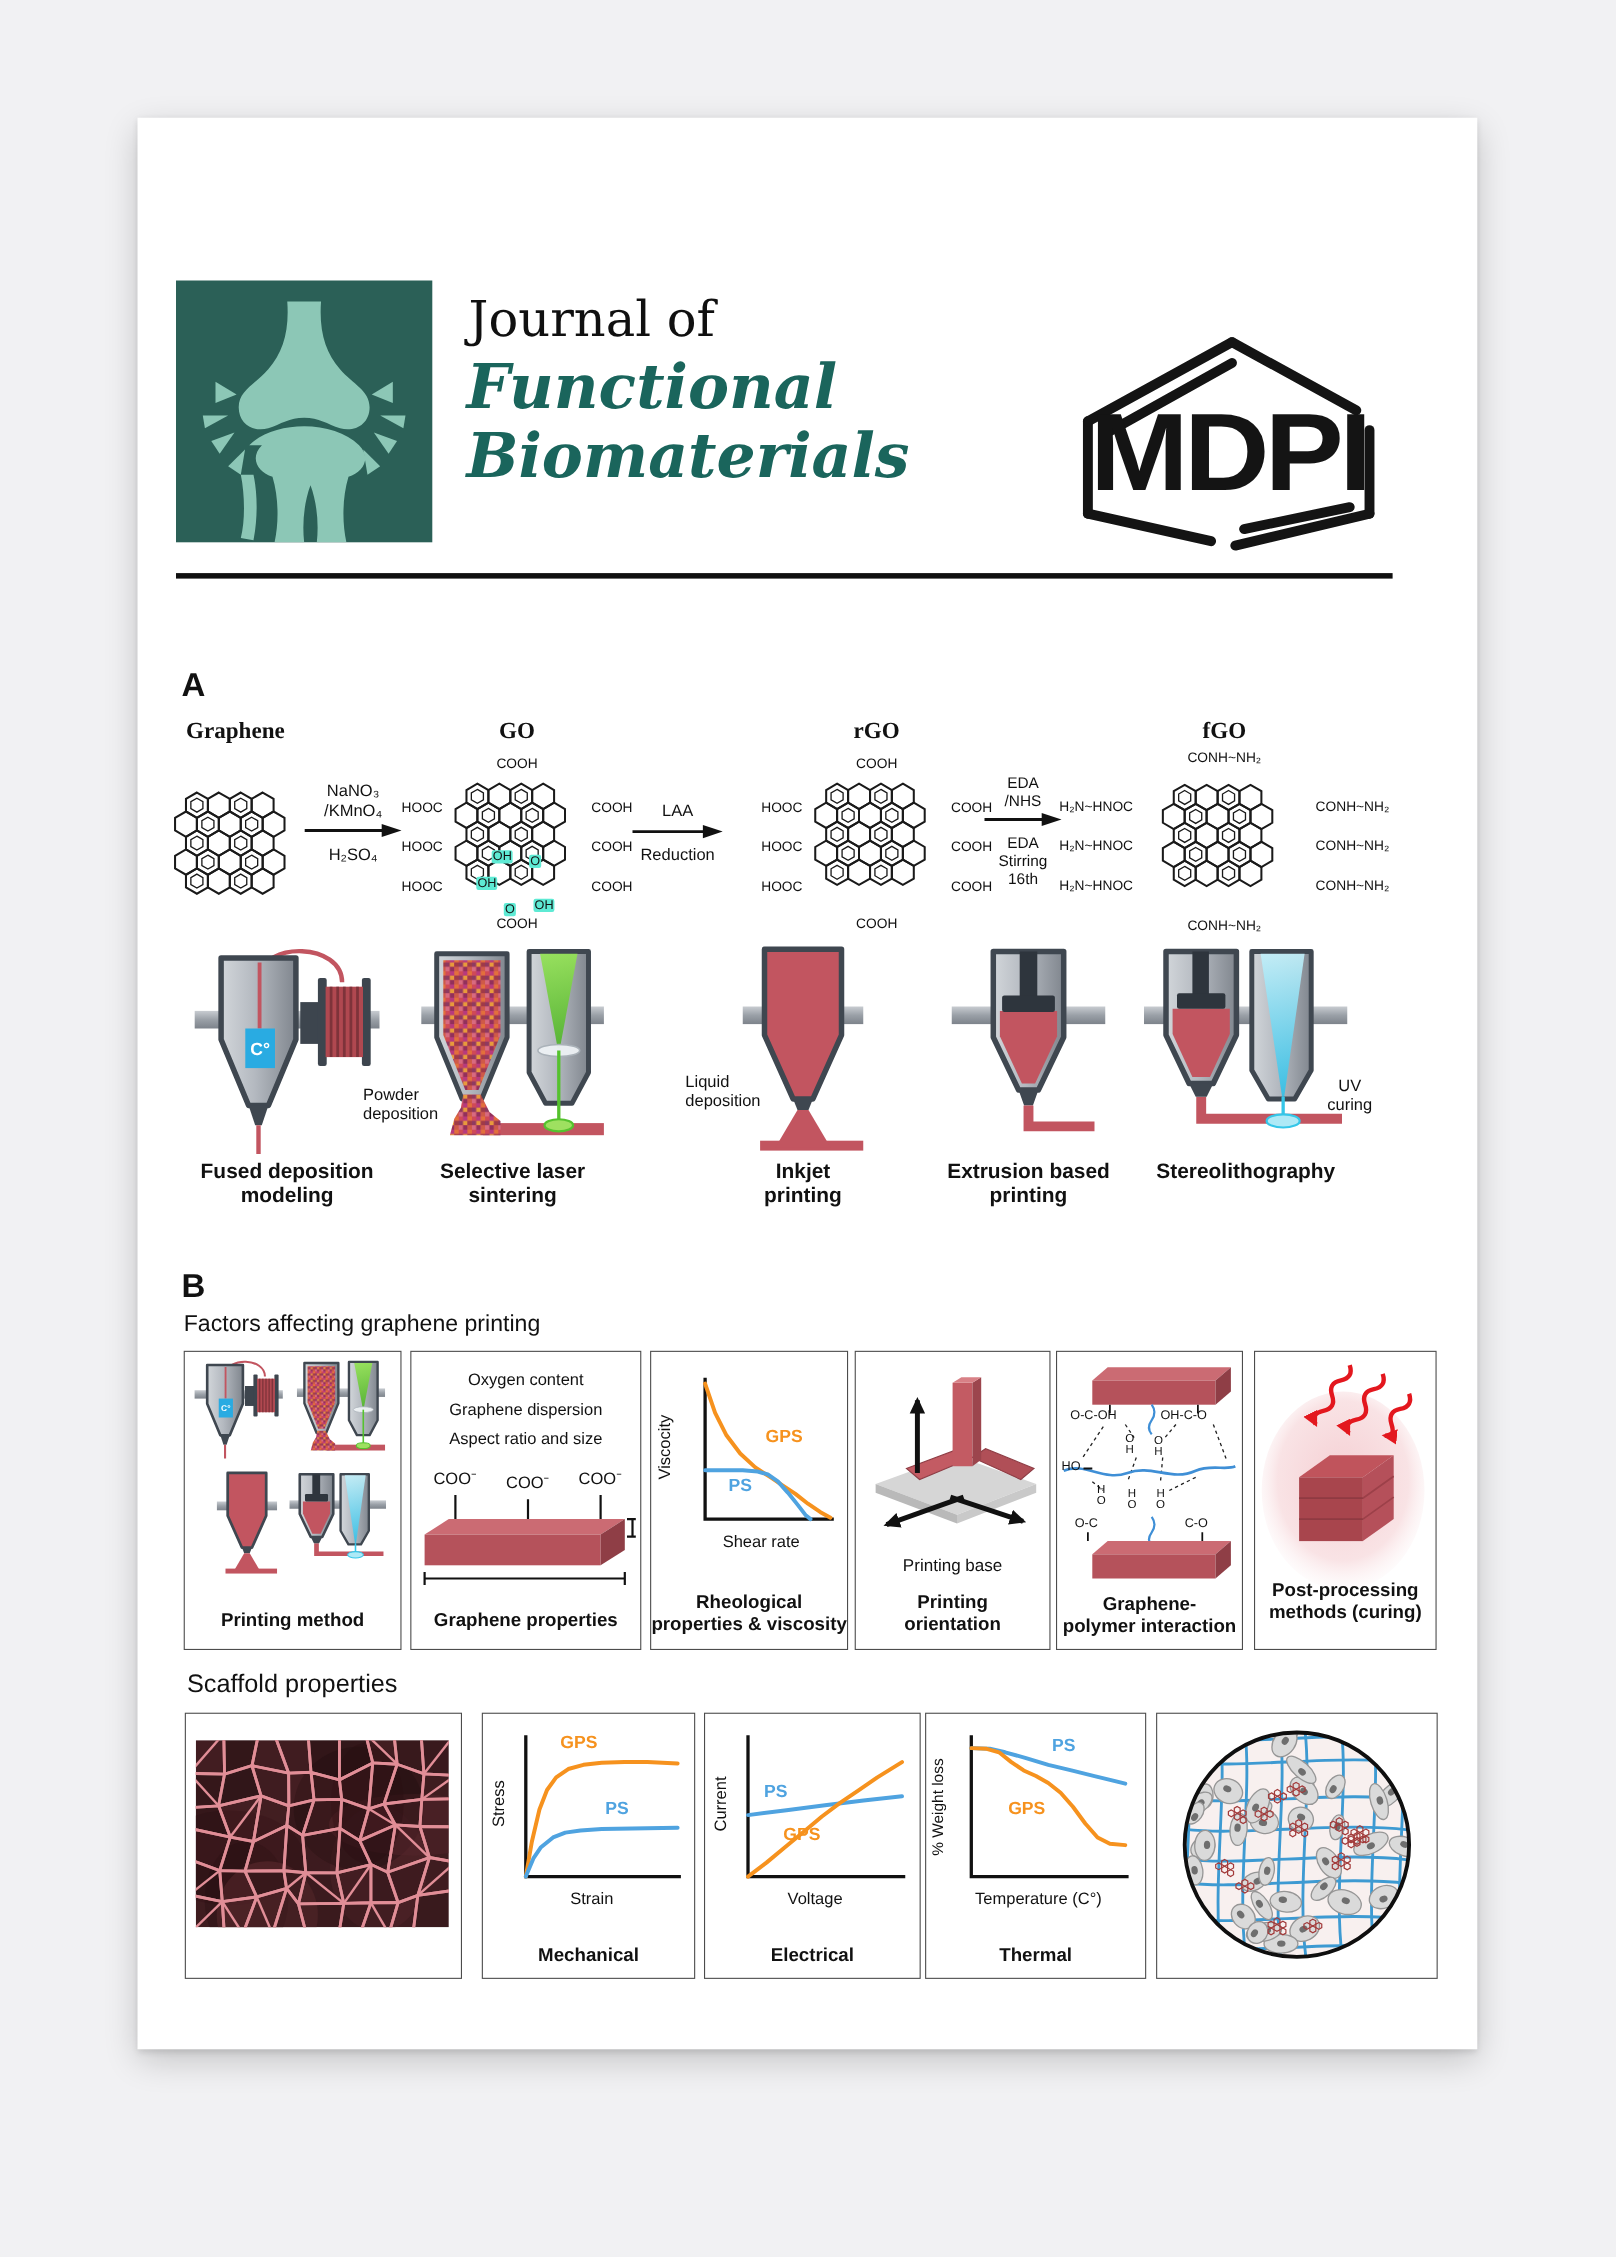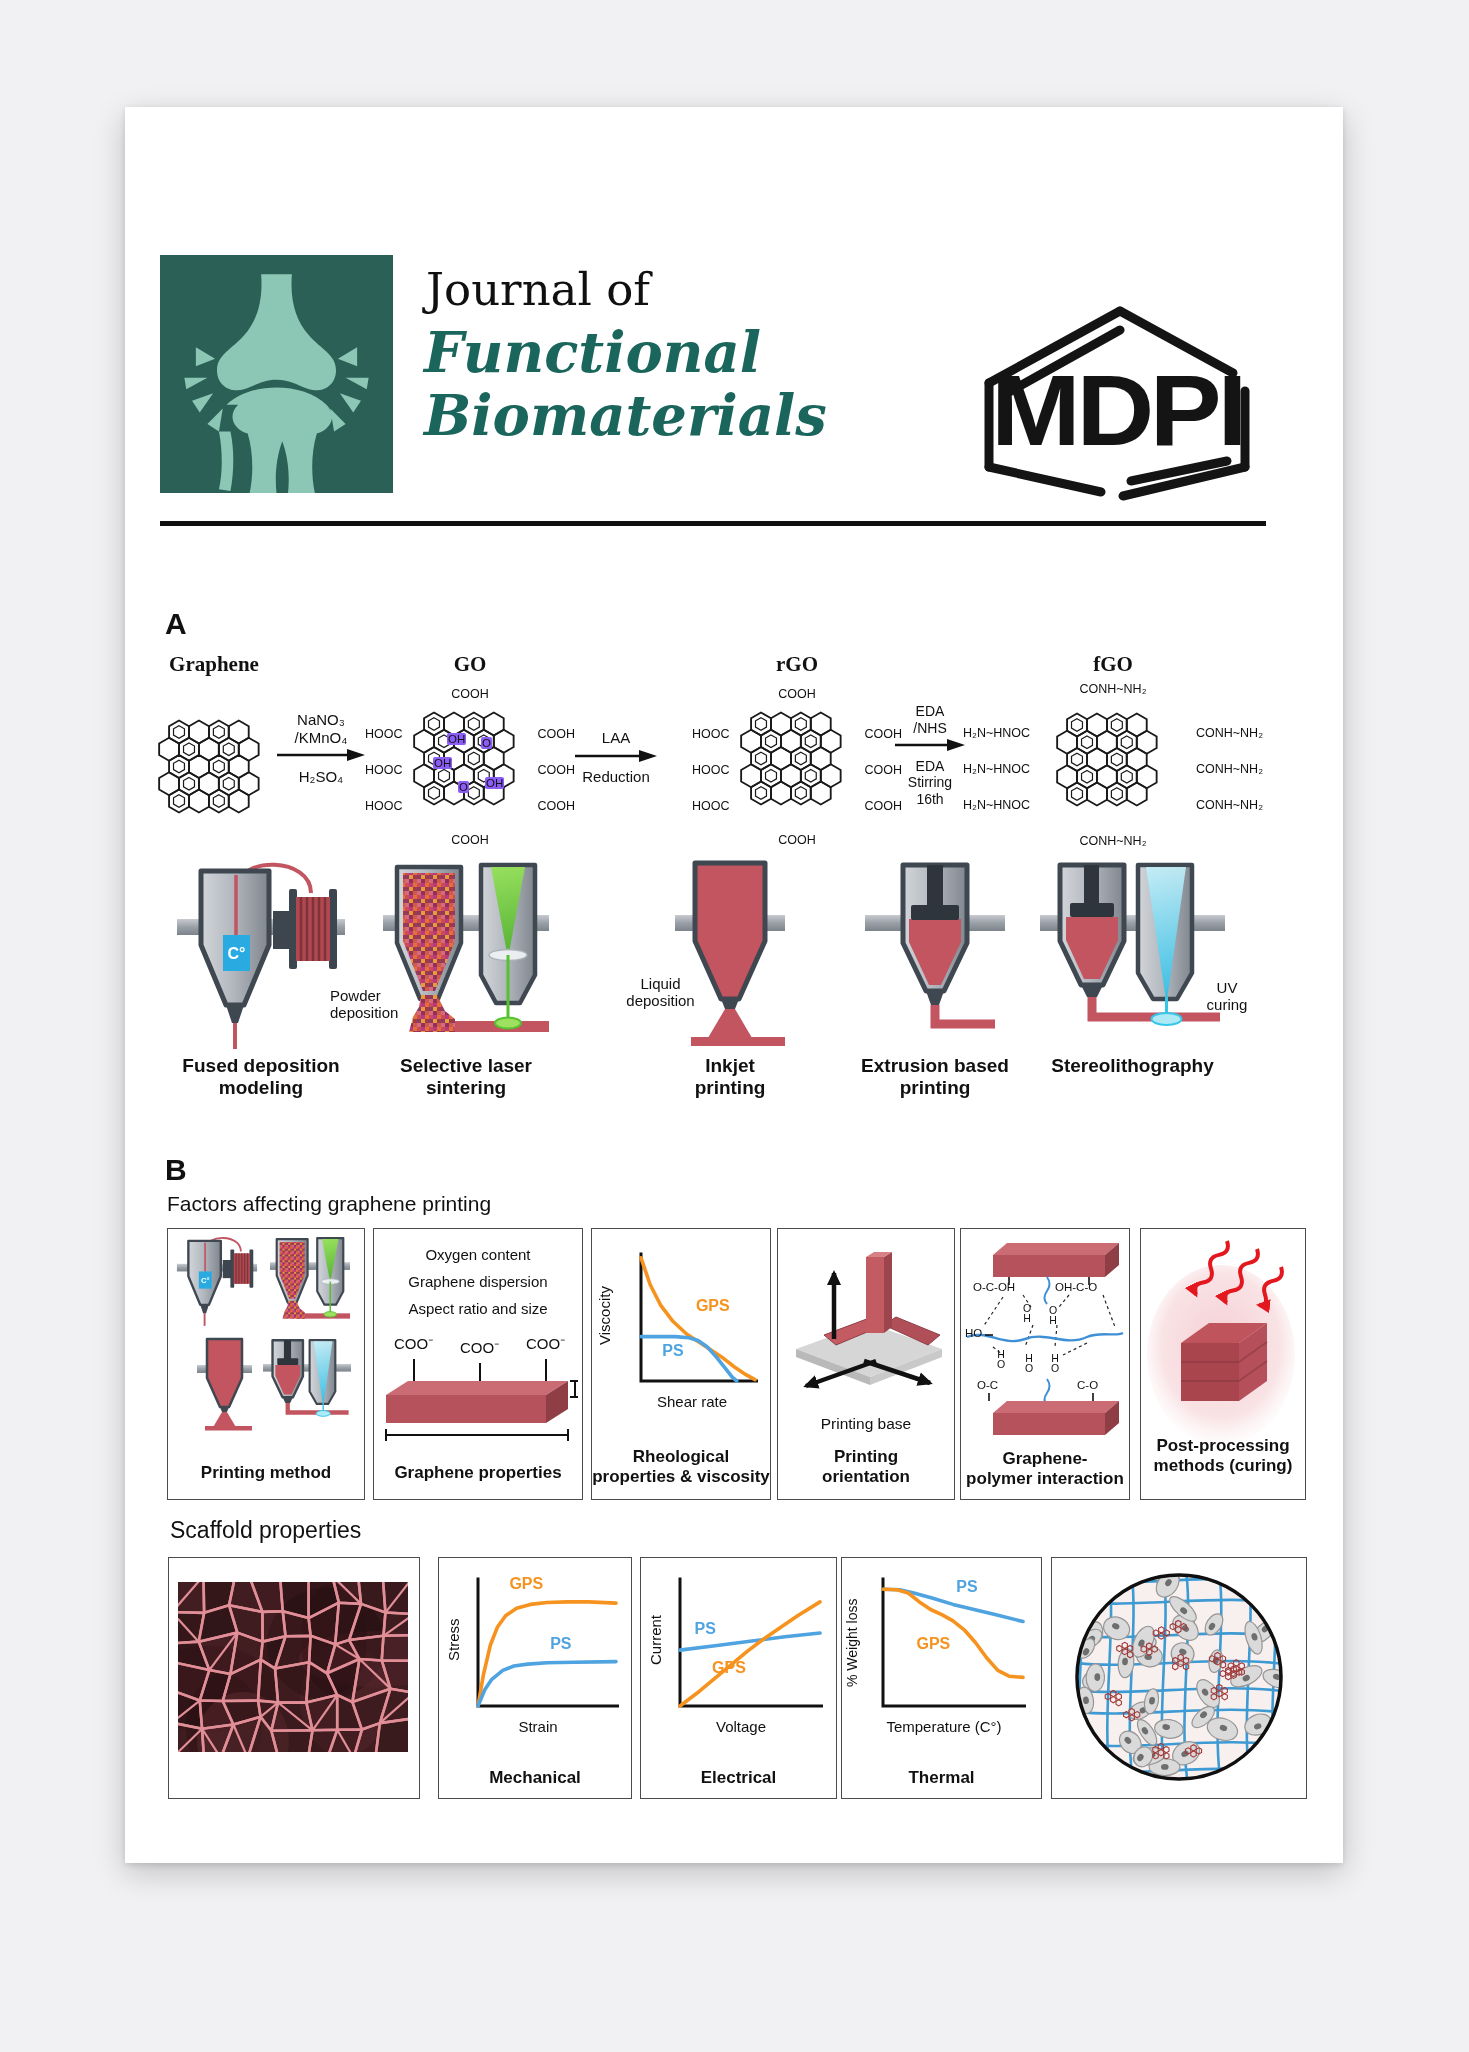--- a/index.html
+++ b/index.html
@@ -13,21 +13,21 @@
   .jt1{position:absolute;left:301px;top:156px;font-family:"DejaVu Serif",serif;font-size:45px;color:#101010;}
   .jt2{position:absolute;left:299px;top:212px;font-family:"DejaVu Serif",serif;font-style:italic;font-weight:bold;font-size:56px;color:#1A655C;}
   .jt3{position:absolute;left:299px;top:275px;font-family:"DejaVu Serif",serif;font-style:italic;font-weight:bold;font-size:56px;color:#1A655C;}
   .rule{position:absolute;left:35px;top:414px;width:1106px;height:5px;background:#101010;}
   
   .plabel{font-size:30px;font-weight:bold;}
   .sect-title{font-weight:normal;font-size:21px;}
   
   .mol{position:absolute;font-size:12.5px;}
   .mol .grp{position:absolute;white-space:nowrap;font-size:12.5px;}
-  .mol .inner{position:absolute;font-size:11.5px;background:#8b5cf6;padding:0 1px;border-radius:2px;}
+  .mol .inner{position:absolute;font-size:11.5px;background:#5eead4;padding:0 1px;border-radius:2px;margin-top:40px;}
   .mol-name{position:absolute;font-weight:bold;font-size:21px;text-align:center;font-family:Liberation Serif, serif;}
   .rx{position:absolute;text-align:center;font-size:15px;line-height:1.18;}
   .rx svg{margin:2px 0;}
   
   .p-annot{position:absolute;font-size:15px;line-height:1.15;}
   .p-label{position:absolute;font-size:19px;font-weight:bold;text-align:center;line-height:1.16;}
   
   .box{position:absolute;border:1.5px solid #4c4c4c;background:#fff;}
   .caption{position:absolute;left:0;right:0;text-align:center;font-weight:bold;font-size:17px;line-height:1.18;}
   .ylab{position:absolute;writing-mode:vertical-rl;transform:rotate(180deg);font-size:15px;display:flex;align-items:center;justify-content:center;}
@@ -415,21 +415,21 @@
         <use href="#printer-extrusion"></use>
       </svg>
   <svg class="abs" style="left:915px;top:752px" width="185" height="192">
         <use href="#printer-sla"></use>
       </svg>
 
   <div class="p-annot" style="left:205px;top:880px;width:95px;">
     <div>Powder</div>
         <div>deposition</div>
   </div>
-  <div class="p-annot" style="left:488px;top:868px;width:95px;text-align:center">
+  <div class="p-annot" style="left:498px;top:868px;width:95px;text-align:left">
     <div>Liquid</div>
         <div>deposition</div>
   </div>
   <div class="p-annot" style="left:1066px;top:872px;width:72px;text-align:center">
     <div>UV</div>
         <div>curing</div>
   </div>
 
   <div class="p-label" style="left:36px;top:948px;width:200px">
     <div>Fused deposition</div>

